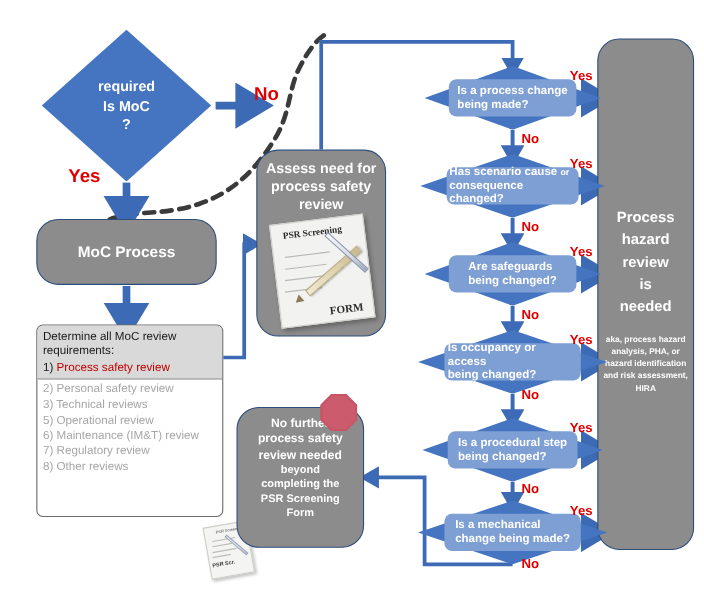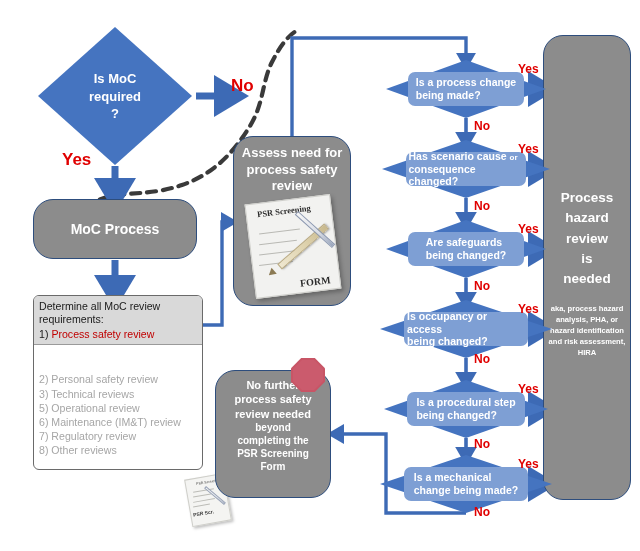--- a/index.html
+++ b/index.html
@@ -155,21 +155,20 @@
   }
   #req-box .req-first {
     color: #c00000;
     font-size: 10.6px;
     line-height: 1.3;
     margin-top: 1px;
   }
   #req-box .req-first .num { color: #1a1a1a; }
   #req-box .req-rest {
     padding: 1px 5px 2px 5px;
-    margin-top: 26px;
   }
   #req-box .req-item {
     color: #a6a6a6;
     font-size: 10.6px;
     line-height: 1.33;
   }
 
   
   .edge-label {
     position: absolute;
@@ -336,22 +335,22 @@
     <path d="M523,329 L540,329" fill="none" stroke="#3d6ab5" stroke-width="6" marker-end="url(#ahbig)"></path>
     <path d="M523,409 L540,409" fill="none" stroke="#3d6ab5" stroke-width="6" marker-end="url(#ahbig)"></path>
     <path d="M523,484 L540,484" fill="none" stroke="#3d6ab5" stroke-width="6" marker-end="url(#ahbig)"></path>
 
     <path d="M466,513 L386,513 L386,434 L337,434" fill="none" stroke="#3d6ab5" stroke-width="3.4" marker-end="url(#ah)"></path>
   </svg>
 
   <div id="entry-diamond">
     <div class="big-shape"></div>
     <div class="big-label">
+      <div>required</div>
       <div>Is MoC</div>
-      <div>required</div>
       <div>?</div>
     </div>
   </div>
 
   <div class="edge-label big" style="left:62px; top:150px;">Yes</div>
   <div class="edge-label big" style="left:231px; top:76px;">No</div>
 
   <div class="graybox" id="moc-process">
     <span>MoC Process</span>
   </div>

